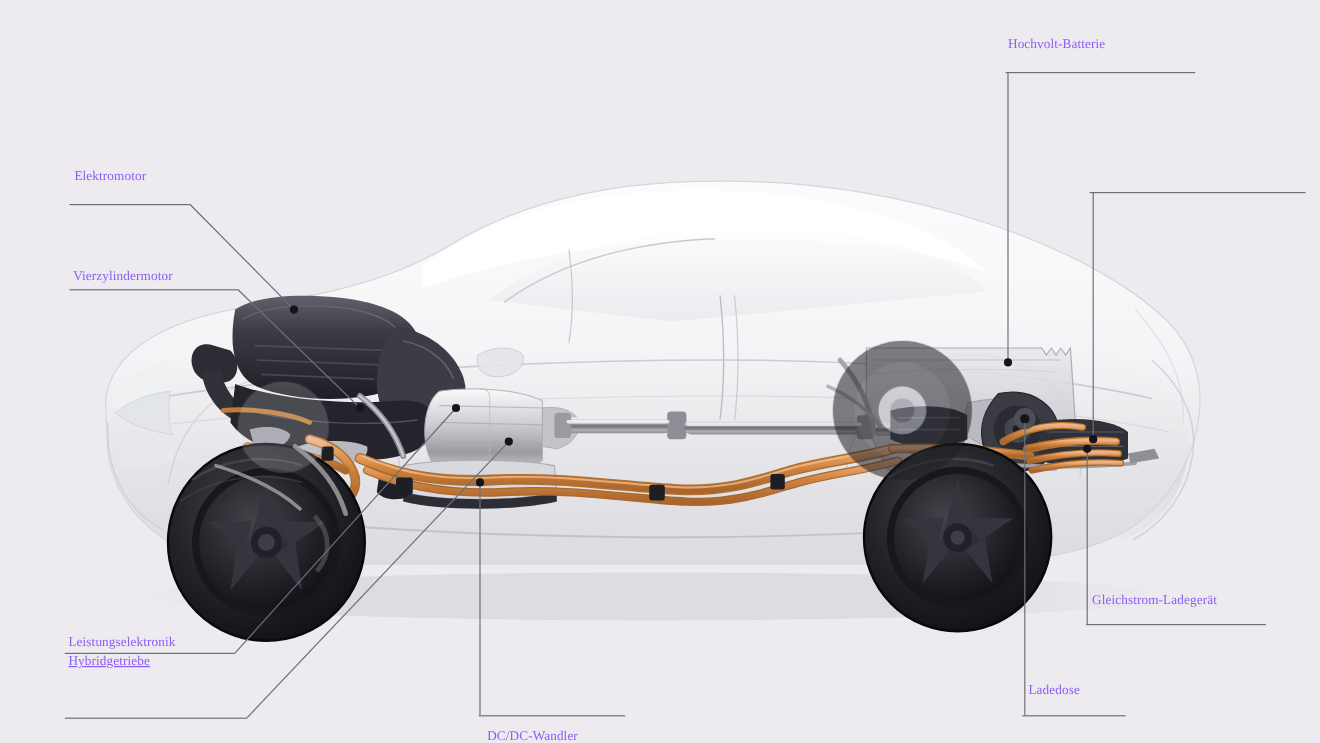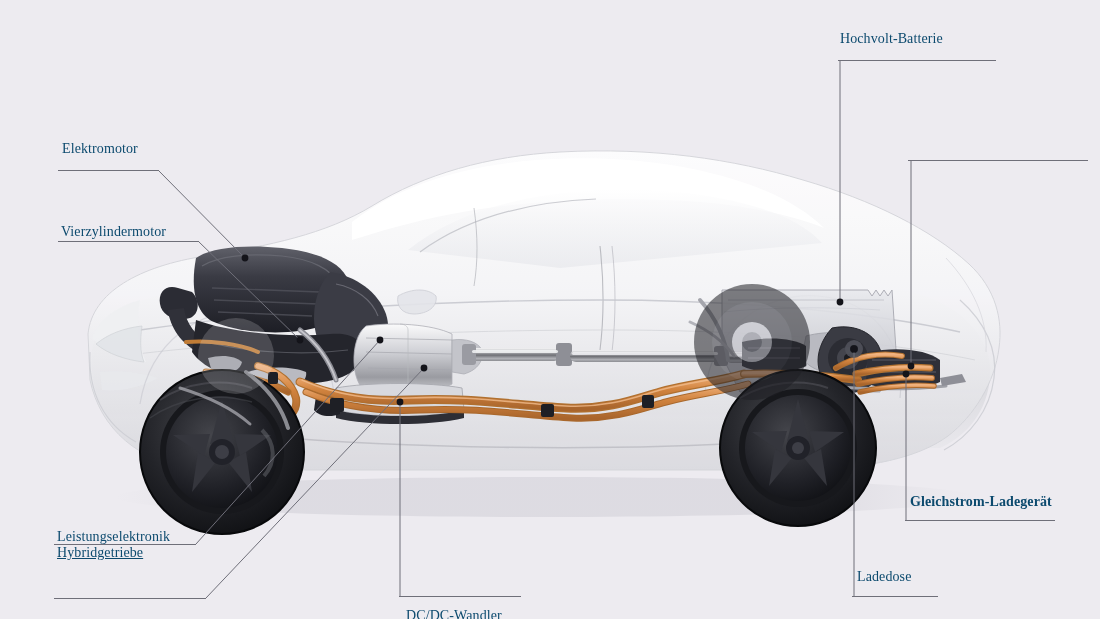--- a/index.html
+++ b/index.html
@@ -12,23 +12,23 @@
     position:relative;
   }
   #stage{position:relative;width:1100px;height:619px;overflow:hidden;background:#edebf0;}
 
   
   #art{position:absolute;left:0;top:0;width:1100px;height:619px;}
 
   
   .label{
     position:absolute;
-    font-size:14px;
+    font-size:11px;
     line-height:1.05;
-    color:#0c4a6e;
+    color:#8b5cf6;
     white-space:nowrap;
     letter-spacing:.1px;
     font-family:"Liberation Serif","DejaVu Serif",serif;
   }
 
   
   .rule{
     position:absolute;
     height:1px;
     background:#6f6f79;
@@ -389,19 +389,19 @@
 
   <div class="label" style="left:57px;top:519px;margin-top:11px;">Leistungselektronik</div>
   <div class="rule" style="left:54px;top:544px;width:142px;"></div>
 
   <div class="label" style="left:57px;top:546px;text-decoration:underline;">Hybridgetriebe</div>
   <div class="rule" style="left:54px;top:598px;width:152px;"></div>
 
   <div class="label" style="left:406px;top:571px;margin-top:38px;">DC/DC-Wandler</div>
   <div class="rule" style="left:399px;top:596px;width:122px;"></div>
 
-  <div class="label" style="left:910px;top:495px;font-weight:bold;">Gleichstrom-Ladegerät</div>
+  <div class="label" style="left:910px;top:495px;">Gleichstrom-Ladegerät</div>
   <div class="rule" style="left:905px;top:520px;width:150px;"></div>
 
   <div class="label" style="left:857px;top:570px;">Ladedose</div>
   <div class="rule" style="left:852px;top:596px;width:86px;"></div>
 
 </div>
 
 </body></html>

